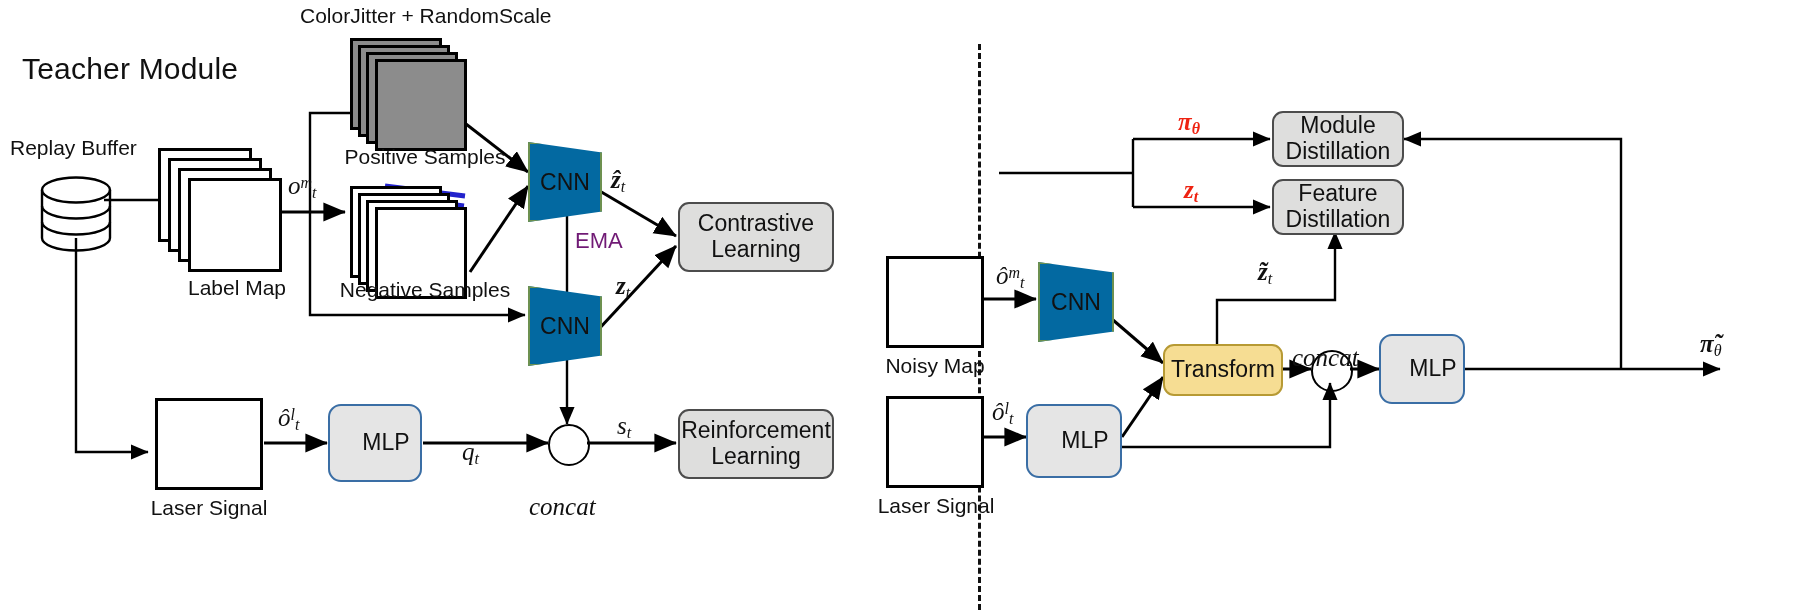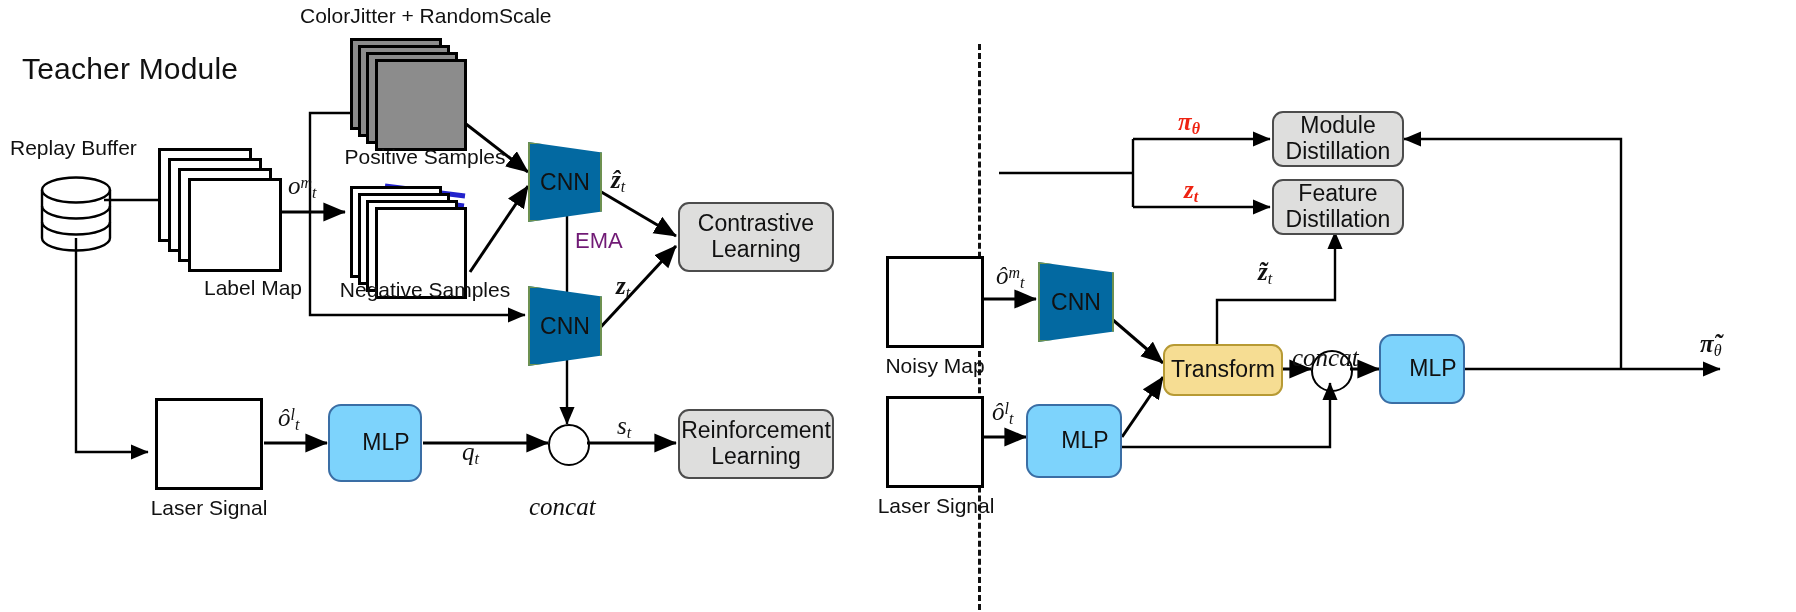--- a/index.html
+++ b/index.html
@@ -38,21 +38,21 @@
   
   .box{
     box-sizing:border-box;display:flex;align-items:center;justify-content:center;
     text-align:center;line-height:1.12;
   }
   .box-gray{
     background:#dededd;border:2.5px solid #4c4c4c;border-radius:11px;
     font-size:23px;color:#111;
   }
   .box-blue{
-    background:#7dd3fc;border:2.5px solid #3a6ea5;border-radius:13px;
+    background:#e5e5e5;border:2.5px solid #3a6ea5;border-radius:13px;
     font-size:23px;color:#111;padding-left:22px;
   }
   .box-orange{
     background:#f3c59c;border:2.5px solid #b5743a;border-radius:11px;
     font-size:22px;color:#111;
   }
   .box-yellow{
     background:#f6dd93;border:2.5px solid #b79a34;border-radius:11px;
     font-size:23px;color:#111;
   }
@@ -271,21 +271,21 @@
   <div class="divider abs" style="left:978px;top:44px;height:566px;"></div>
 
   <div class="abs mod-title" style="left:22px;top:52px;">Teacher Module</div>
 
   <div class="abs cap" style="left:10px;top:136px;">Replay Buffer</div>
 
   <div class="frame" style="left:158px;top:148px;width:94px;height:94px;"></div>
   <div class="frame" style="left:168px;top:158px;width:94px;height:94px;"></div>
   <div class="frame" style="left:178px;top:168px;width:94px;height:94px;"></div>
   <div class="frame" style="left:188px;top:178px;width:94px;height:94px;"></div>
-  <div class="abs cap" style="left:178px;top:276px;width:150px;">Label Map</div>
+  <div class="abs cap" style="left:162px;top:276px;width:150px;">Label Map</div>
 
   <div class="abs math" style="left:288px;top:172px;">
     <span>o</span><span class="sup">m</span><span class="sub">t</span>
   </div>
 
   <div class="abs cap" style="left:300px;top:4px;">ColorJitter + RandomScale</div>
 
   <div class="frame gray" style="left:350px;top:38px;width:92px;height:92px;"></div>
   <div class="frame gray" style="left:358px;top:45px;width:92px;height:92px;"></div>
   <div class="frame gray" style="left:366px;top:52px;width:92px;height:92px;"></div>

